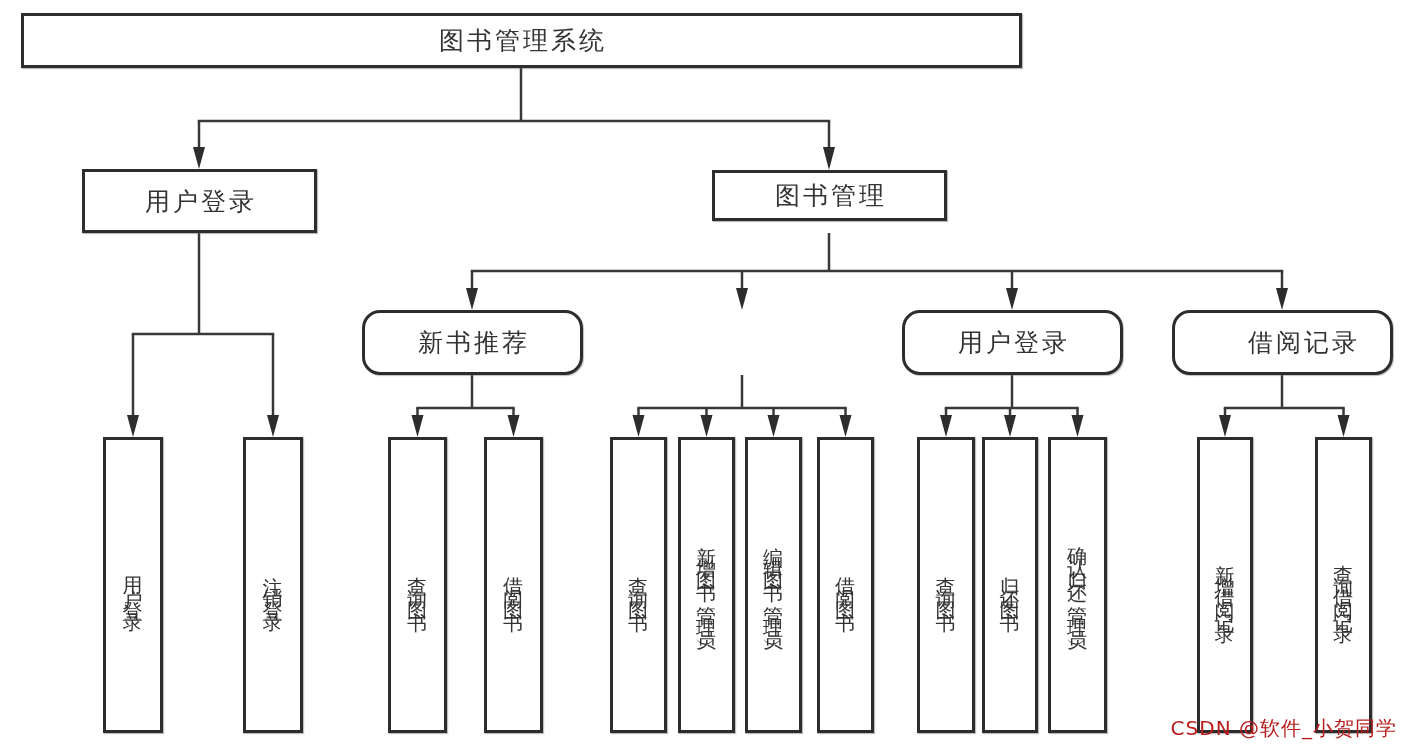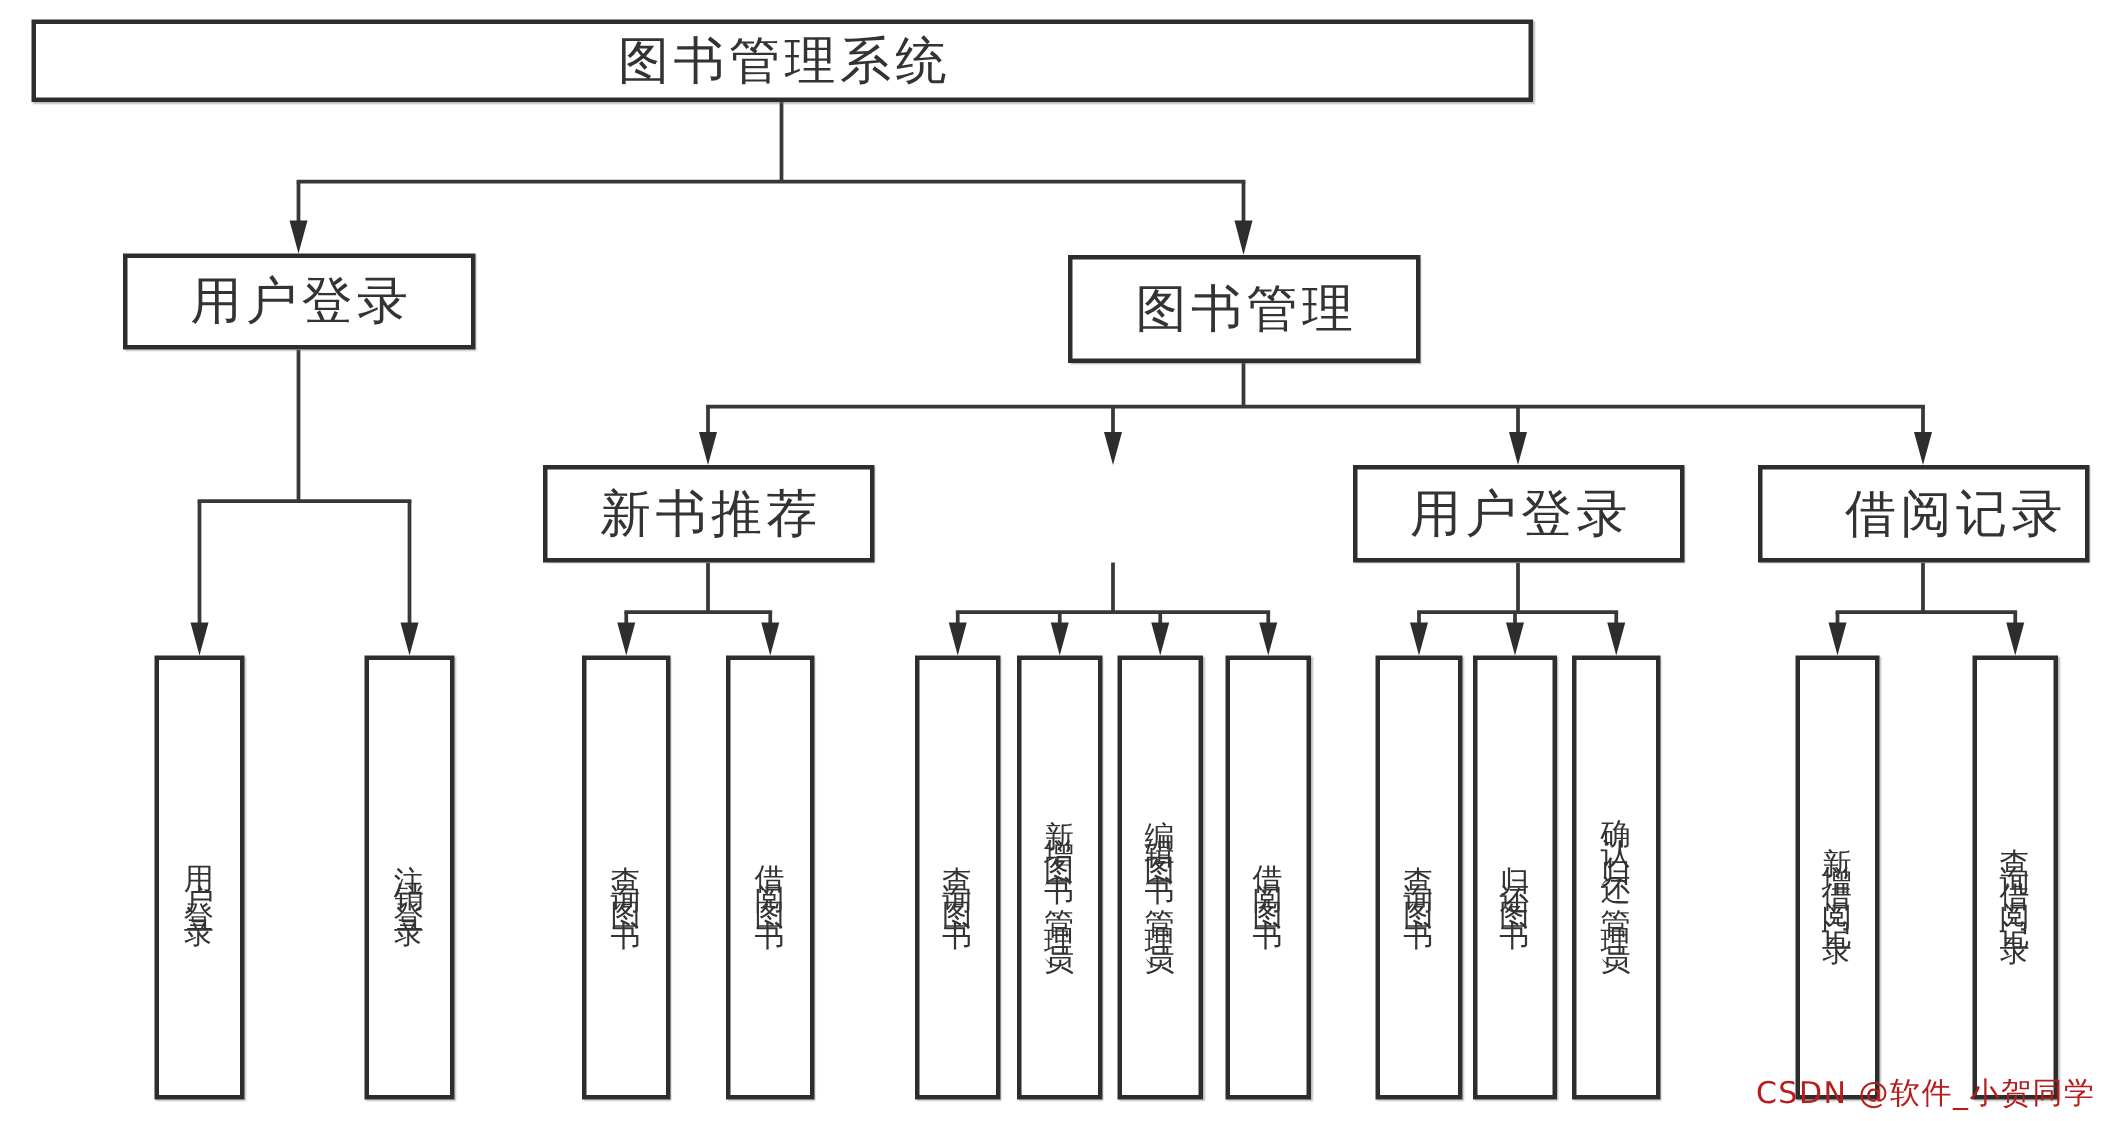--- a/index.html
+++ b/index.html
@@ -23,29 +23,29 @@
     position: absolute;
     background: #ffffff;
     border: 3px solid #2d2d2d;
     box-shadow: 1px 1px 1px rgba(110,110,110,0.45);
     display: flex;
     align-items: center;
     justify-content: center;
     color: #333333;
   }
   .hnode {
-    font-size: 34px;
+    font-size: 25px;
     letter-spacing: 3px;
     text-indent: 3px;
     white-space: nowrap;
   }
   .root  { left: 21px;  top: 13px;  width: 1001px; height: 55px; }
   .lv2-user  { left: 82px;  top: 169px; width: 235px; height: 64px; }
-  .lv2-books { left: 712px; top: 170px; width: 235px; height: 72px; }
-  .lv3 { top: 310px; width: 221px; height: 65px; }
+  .lv2-books { left: 712px; top: 170px; width: 235px; height: 51px; }
+  .lv3 { top: 310px; width: 221px; height: 65px; border-radius: 18px; }
   .lv3-nbr { left: 362px; }
   .lv3-bb  { left: 632px; }
   .lv3-cb  { left: 902px; }
   .lv3-br  { left: 1172px; padding-left: 40px; }
   .leaf { top: 437px; height: 296px; }
   .leaf span {
     writing-mode: vertical-rl;
     text-orientation: mixed;
     font-size: 20px;
     line-height: 1;

